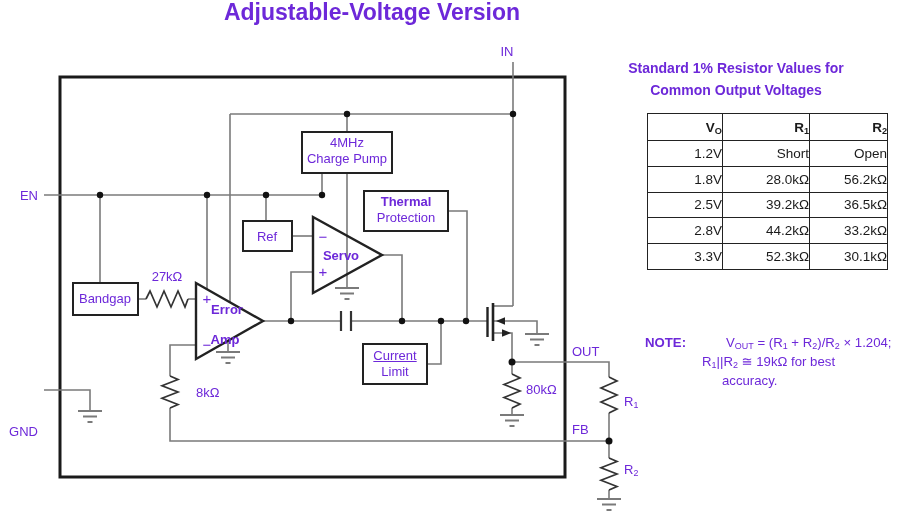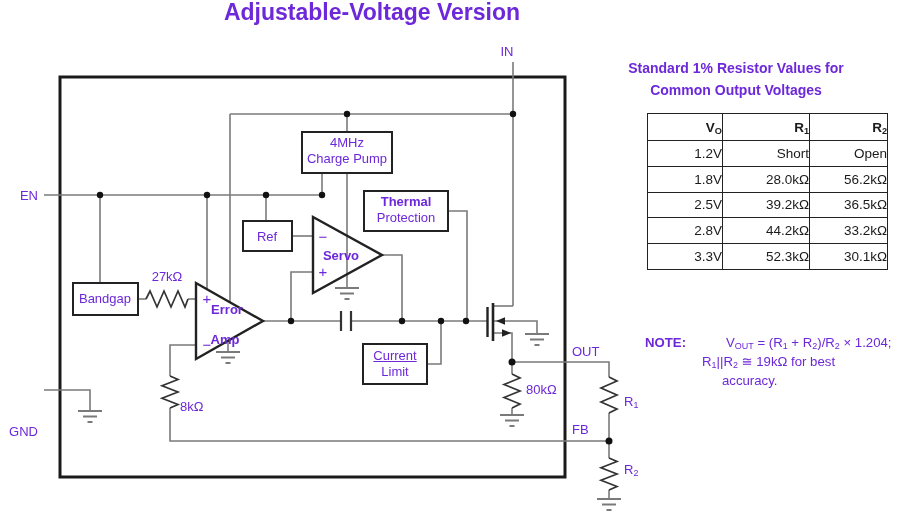--- a/index.html
+++ b/index.html
@@ -146,21 +146,21 @@
   <div class="t c b" style="left:341px;top:248px;">Servo</div>
   <div class="t c b" style="left:227px;top:302px;">Error</div>
   <div class="t c b" style="left:225px;top:319px;margin-top:13px;">Amp</div>
 
   <div class="t c sign" style="left:323px;top:229px;">−</div>
   <div class="t c sign" style="left:323px;top:264px;">+</div>
   <div class="t c sign" style="left:207px;top:291px;">+</div>
   <div class="t c sign" style="left:207px;top:337px;">−</div>
 
   <div class="t c" style="left:167px;top:269px;">27kΩ</div>
-  <div class="t" style="left:180px;top:385px;margin-top:14px;">8kΩ</div>
+  <div class="t" style="left:196px;top:385px;">8kΩ</div>
   <div class="t" style="left:526px;top:382px;">80kΩ</div>
   <div class="t" style="left:624px;top:394px;"><span>R</span><sub>1</sub></div>
   <div class="t" style="left:624px;top:462px;"><span>R</span><sub>2</sub></div>
 
   <table class="res">
     <tbody>
         <tr>
       <th class="colA"><span>V</span><sub>O</sub></th>
       <th class="colB"><span>R</span><sub>1</sub></th>
       <th class="colC"><span>R</span><sub>2</sub></th>

